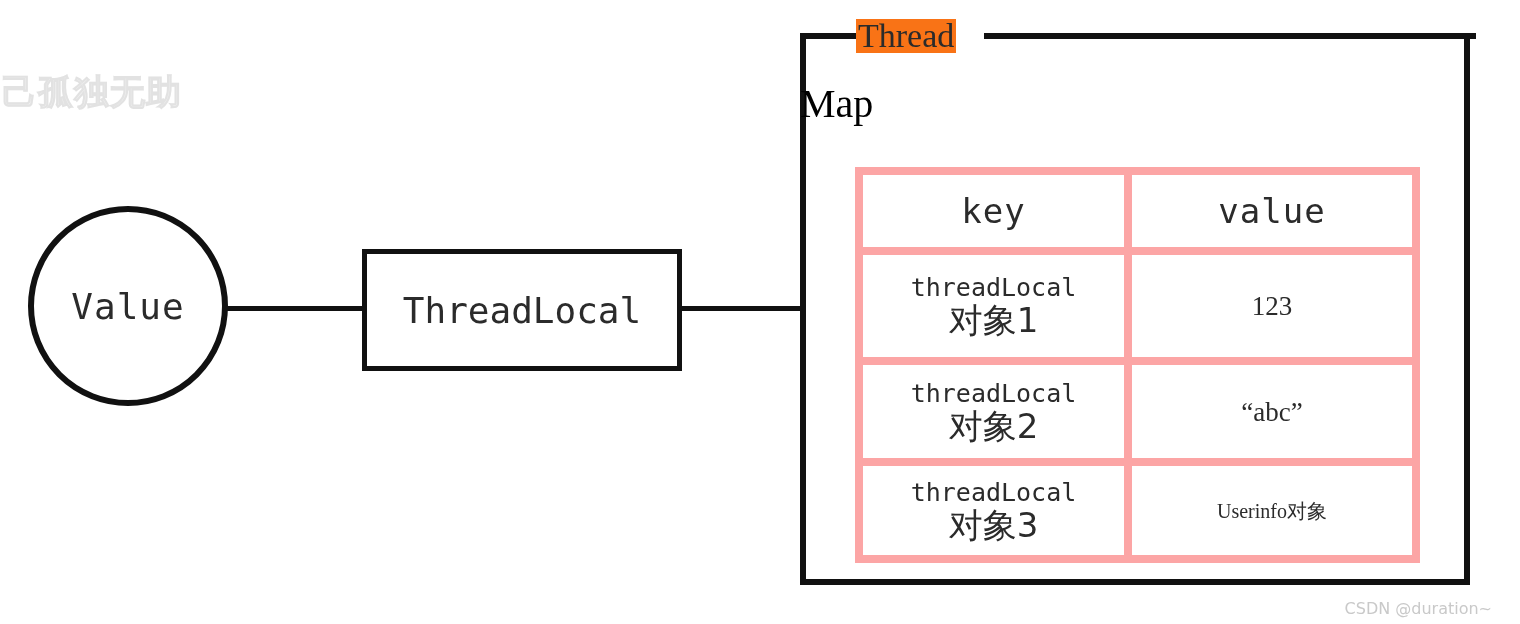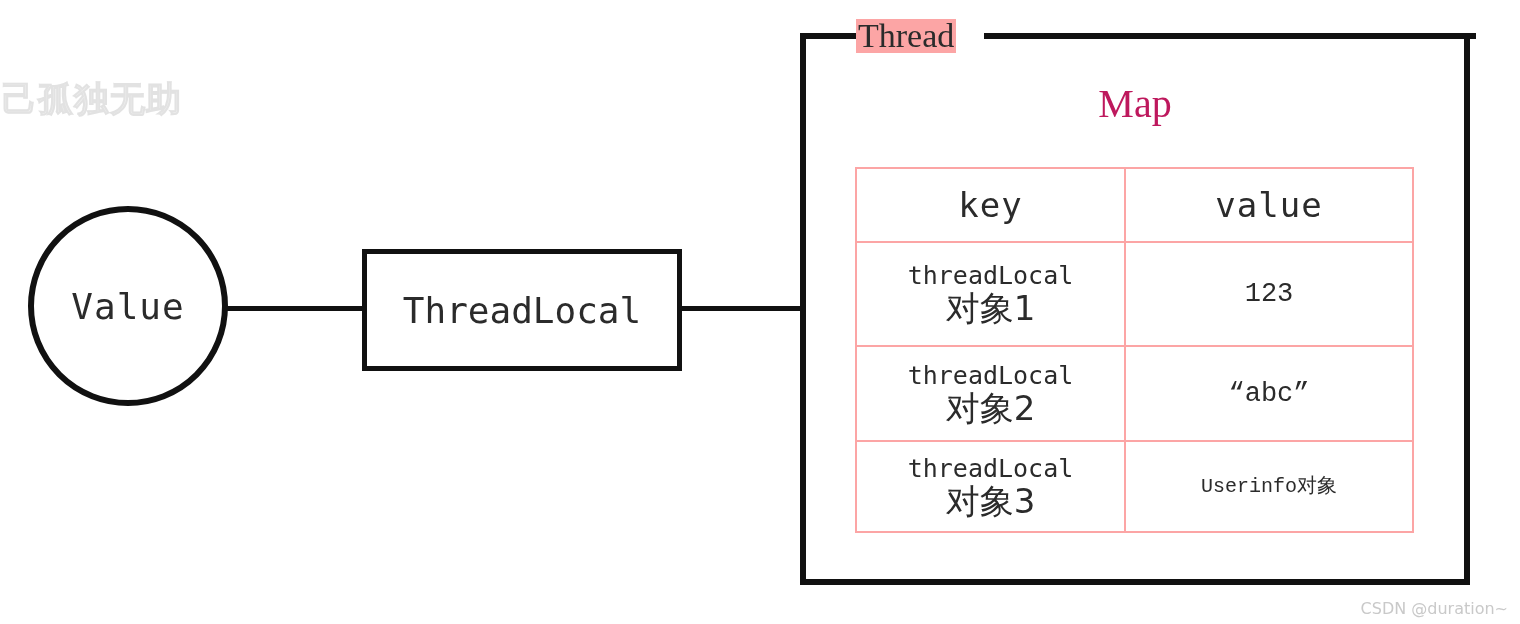--- a/index.html
+++ b/index.html
@@ -16,33 +16,33 @@
     width: 1520px;
     height: 624px;
     background: #ffffff;
     overflow: hidden;
   }
 
   
   .watermark-cn {
     position: absolute;
     left: 2px;
-    top: 76px;
+    top: 69px;
     font-family: "DejaVu Sans", sans-serif;
     font-size: 35px;
     font-weight: 700;
     letter-spacing: 1px;
     color: #f2f2f2;
     -webkit-text-stroke: 1px #e2e2e2;
     white-space: nowrap;
     user-select: none;
   }
   .watermark-csdn {
     position: absolute;
-    right: 12px;
+    right: 28px;
     bottom: 6px;
     font-family: "DejaVu Sans", sans-serif;
     font-size: 16px;
     color: #c9c9c9;
     white-space: nowrap;
     user-select: none;
   }
 
   
   .value-circle {
@@ -128,50 +128,50 @@
     background: #111111;
   }
   .thread-label {
     position: absolute;
     left: 856px;
     top: 19px;
     font-family: "Liberation Serif", "DejaVu Serif", serif;
     font-size: 34px;
     line-height: 34px;
     color: #2b2b2b;
-    background: #fca5a5;
+    background: #f97316;
     padding: 0 2px;
     white-space: nowrap;
   }
 
   .map-title {
     position: absolute;
     left: 800px;
     top: 82px;
     width: 670px;
-    text-align: center;
+    text-align: left;
     font-family: "Liberation Serif", "DejaVu Serif", serif;
     font-size: 40px;
     line-height: 44px;
-    color: #be185d;
+    color: #000000;
   }
 
   
   .map-table {
     position: absolute;
     left: 855px;
     top: 167px;
     width: 557px;
     height: 356px;
     border-collapse: collapse;
     table-layout: fixed;
     background: #ffffff;
   }
   .map-table td, .map-table th {
-    border: 2px solid #fca5a5;
+    border: 8px solid #fca5a5;
     padding: 0 4px;
     text-align: center;
     vertical-align: middle;
     font-weight: normal;
     color: #2b2b2b;
   }
   .map-table col.c-key { width: 269px; }
   .map-table col.c-val { width: 288px; }
 
   .map-table thead th {
@@ -189,21 +189,21 @@
   .cell-key {
     font-family: "DejaVu Sans Mono", "Liberation Mono", monospace;
     font-size: 25px;
     line-height: 32px;
   }
   .cell-key .cn {
     font-family: "DejaVu Sans", sans-serif;
     font-size: 34px;
   }
   .cell-val {
-    font-family: Liberation Mono, monospace;
+    font-family: Liberation Serif, serif;
     font-size: 27px;
     line-height: 32px;
     white-space: nowrap;
   }
   .cell-val.mixed {
     font-size: 20px;
   }
 </style>
 </head>
 <body>

